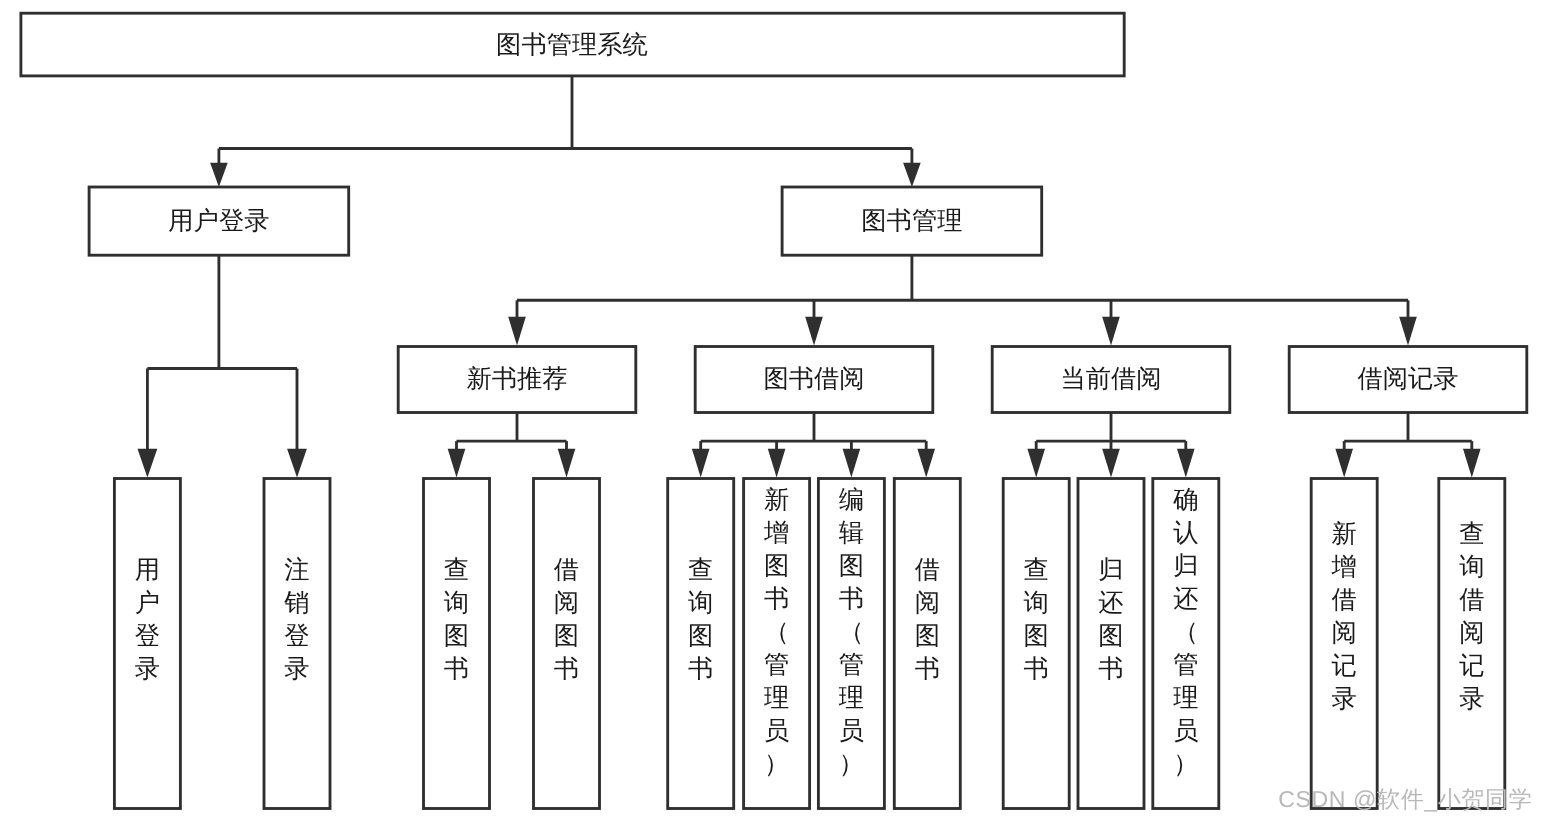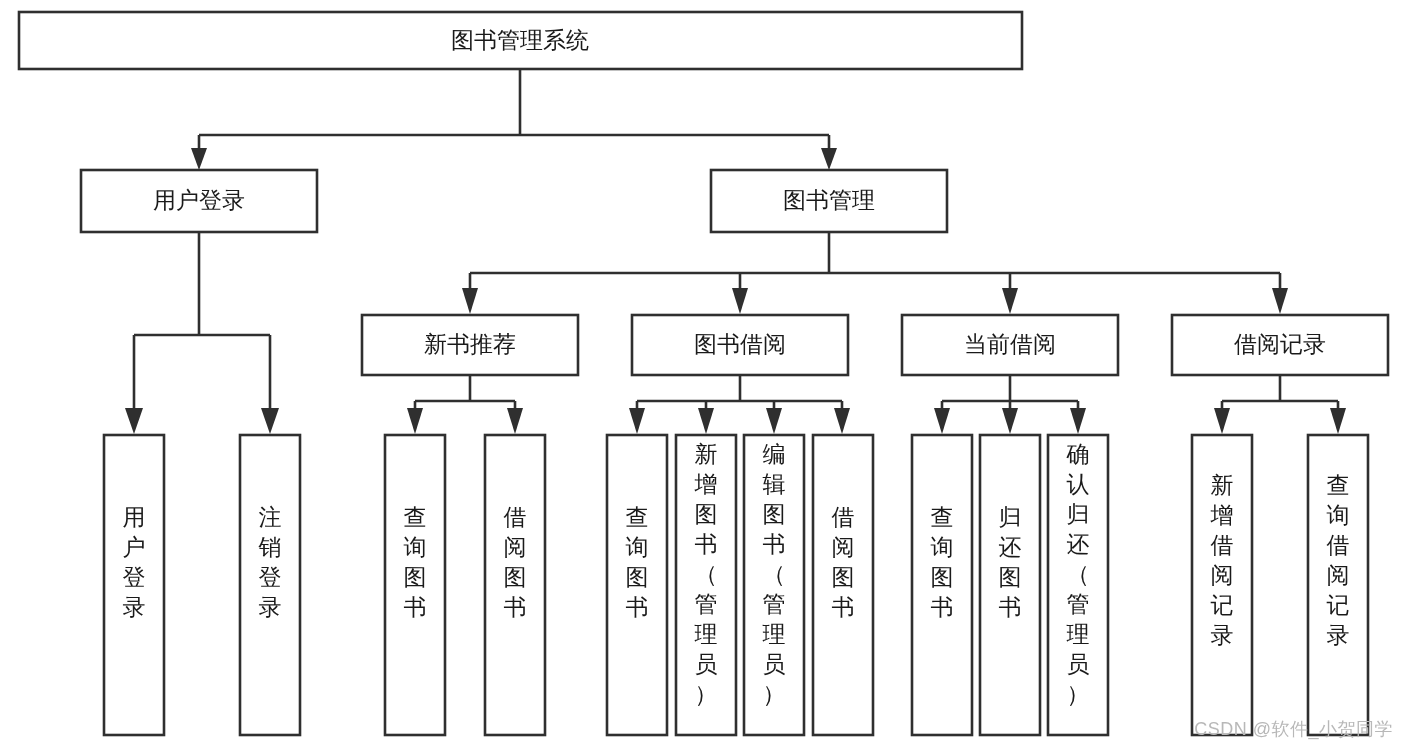--- a/index.html
+++ b/index.html
@@ -51,21 +51,21 @@
     font-family: "Liberation Sans", "DejaVu Sans", sans-serif;
     font-size: 23px;
     fill: #1a1a1a;
     text-anchor: middle;
   }
   .watermark {
     position: absolute;
     right: 12px;
     bottom: 6px;
     font-family: "Liberation Sans", "DejaVu Sans", sans-serif;
-    font-size: 18px;
+    font-size: 21px;
     color: #b8b8b8;
     white-space: nowrap;
     letter-spacing: 0.5px;
   }
 </style>
 </head>
 <body>
 
 <div id="diagram-root">
 

